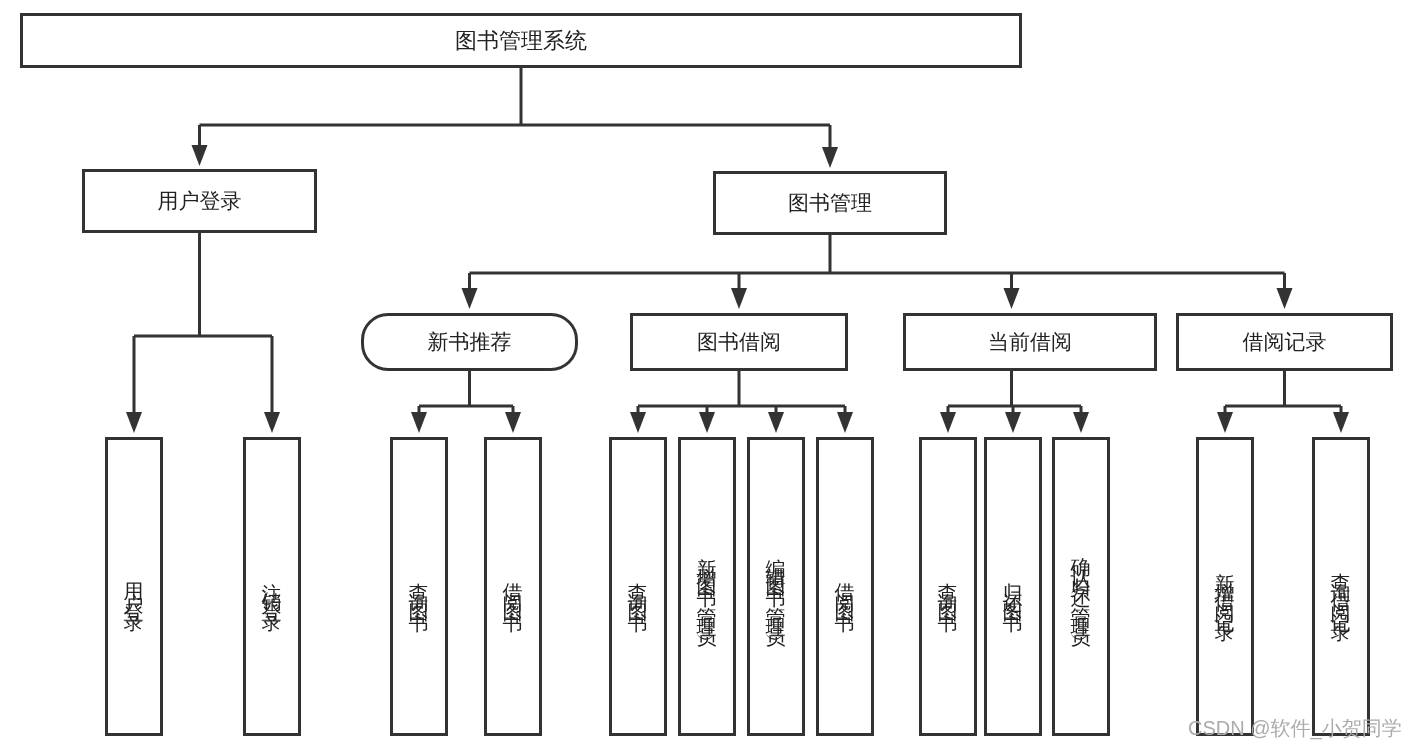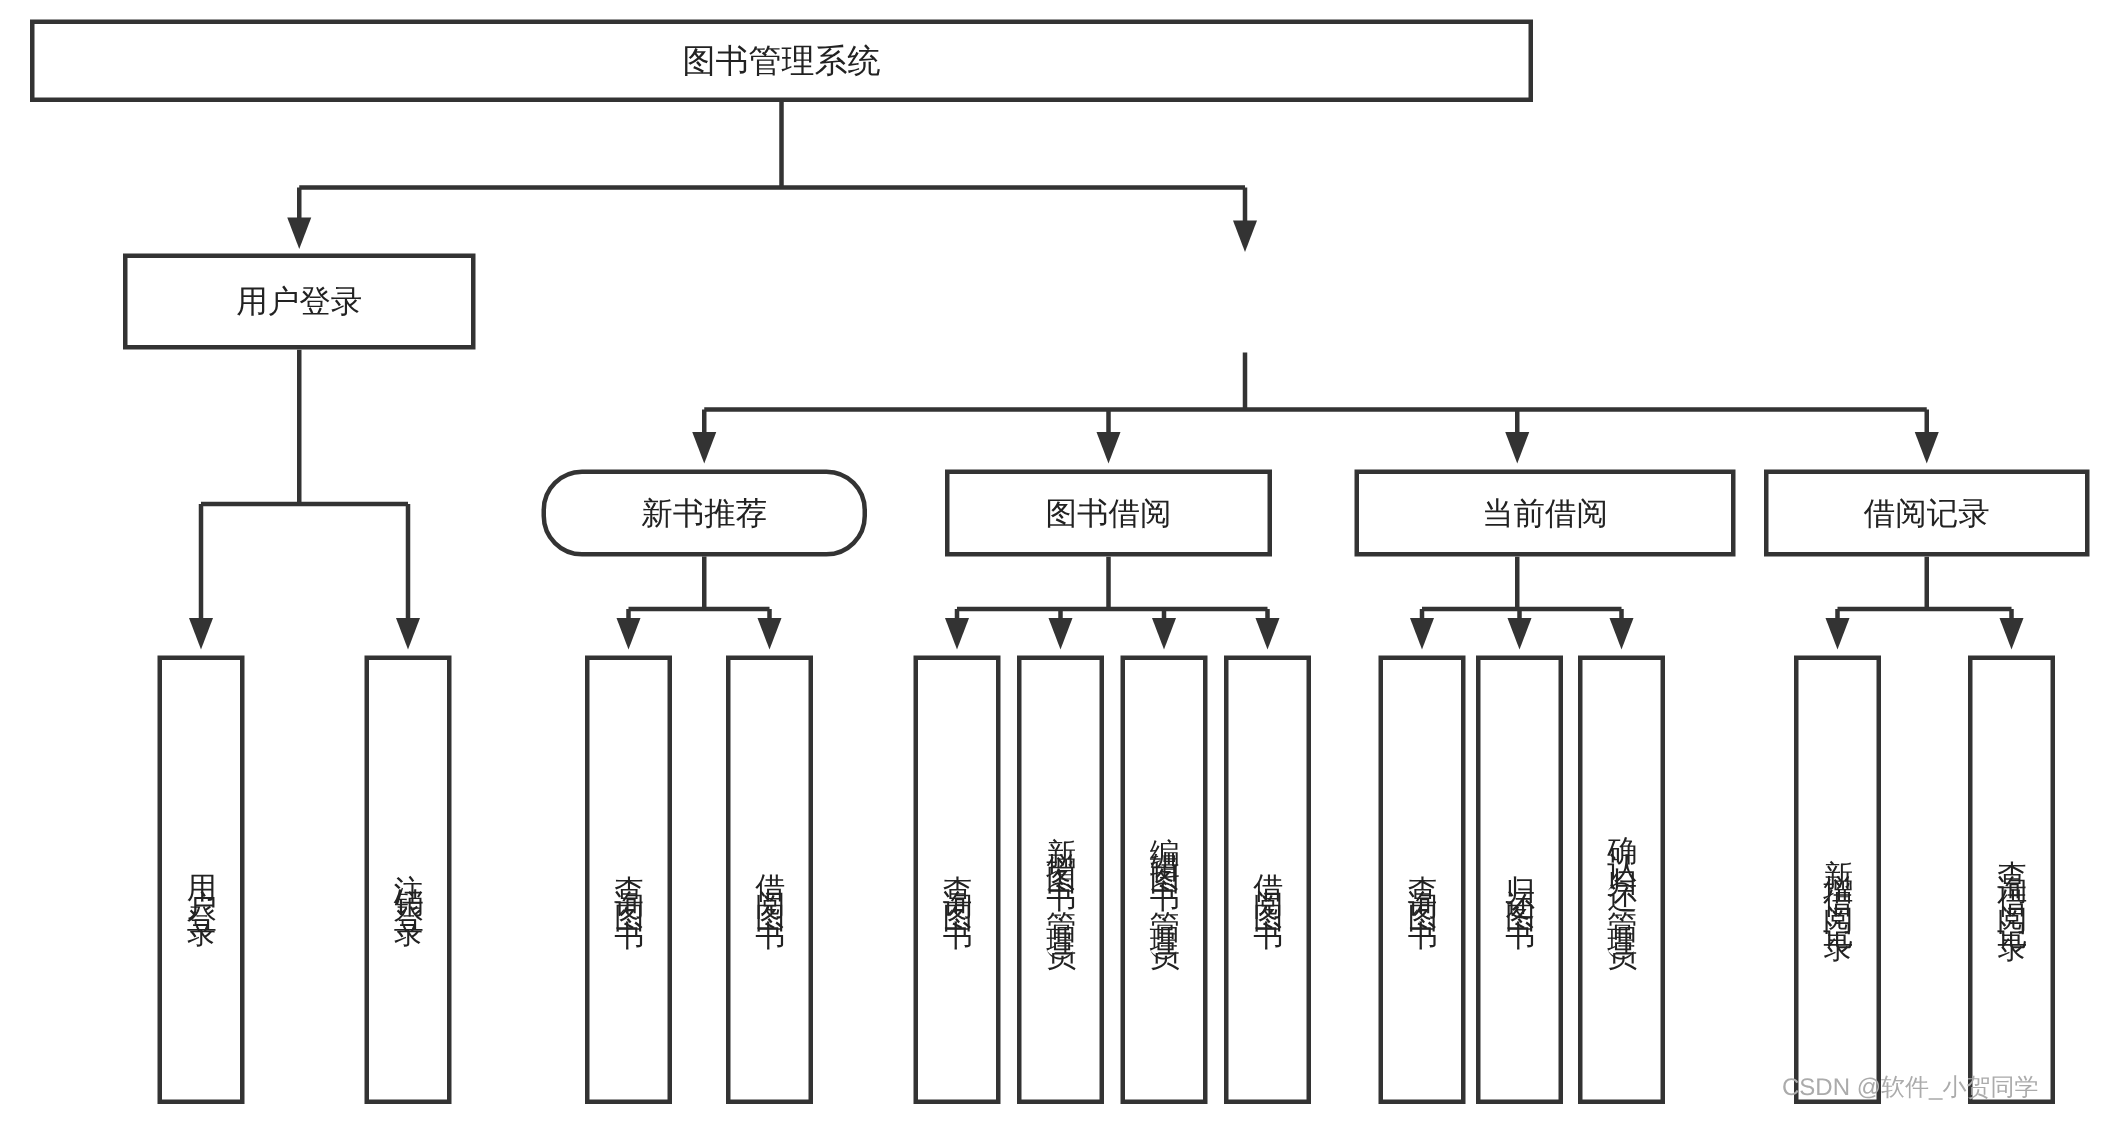--- a/index.html
+++ b/index.html
@@ -45,21 +45,21 @@
     text-orientation: mixed;
     letter-spacing: 10px;
     line-height: 1;
     white-space: nowrap;
   }
   .title-box { font-size: 22px; }
   .watermark {
     position: absolute;
     left: 1188px;
     top: 715px;
-    font-size: 16px;
+    font-size: 20px;
     color: var(--watermark, #ababab);
     white-space: nowrap;
     z-index: 3;
   }
 </style>
 </head>
 <body>
 
 <div class="canvas">
 
@@ -98,20 +98,23 @@
     <polygon points="1217,412 1233,412 1225,433"></polygon>
     <polygon points="1333,412 1349,412 1341,433"></polygon>
   </svg>
 
   <div class="box hbox title-box" style="left:20px; top:13px; width:1002px; height:55px;">
     <span class="label">图书管理系统</span>
   </div>
 
   <div class="box hbox" style="left:82px; top:169px; width:235px; height:64px;">
     <span class="label">用户登录</span>
+  </div>
+  <div class="box hbox" style="left:713px; top:171px; width:234px; height:64px;">
+    <span class="label">图书管理</span>
   </div>
 
   <div class="box hbox" style="left:361px; top:313px; width:217px; height:58px;border-radius:27px;">
     <span class="label">新书推荐</span>
   </div>
   <div class="box hbox" style="left:630px; top:313px; width:218px; height:58px;">
     <span class="label">图书借阅</span>
   </div>
   <div class="box hbox" style="left:903px; top:313px; width:254px; height:58px;">
     <span class="label">当前借阅</span>

